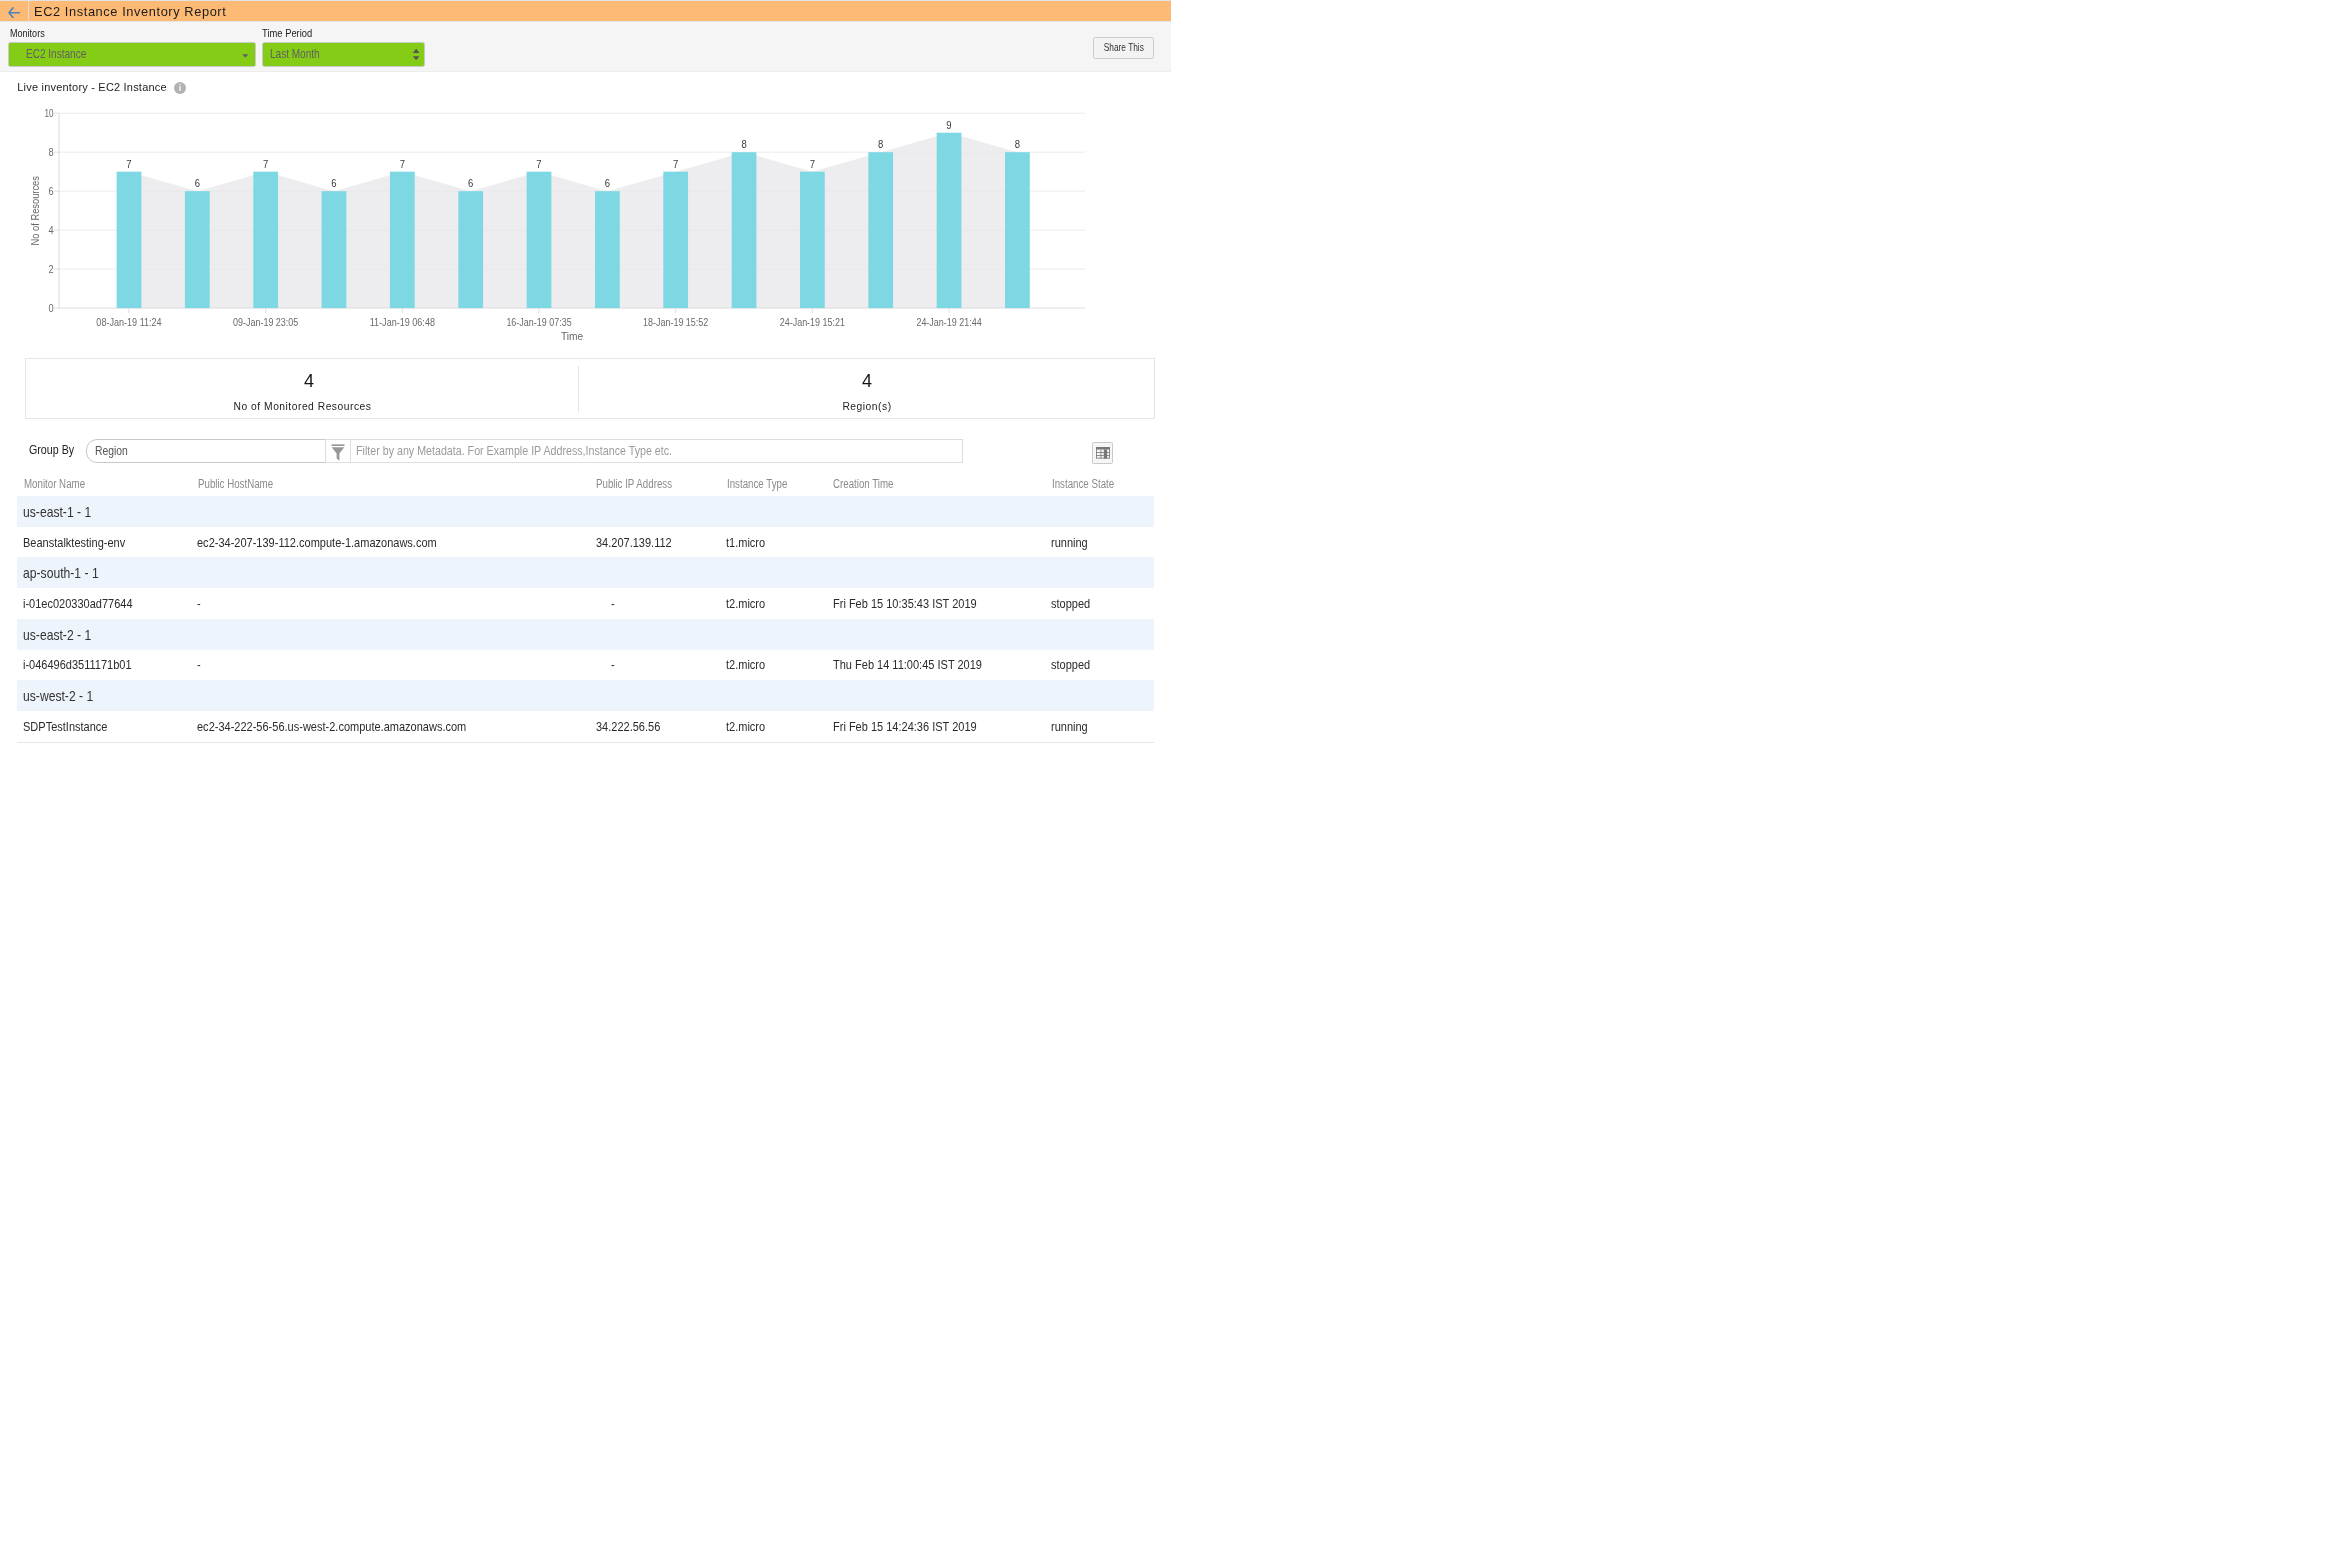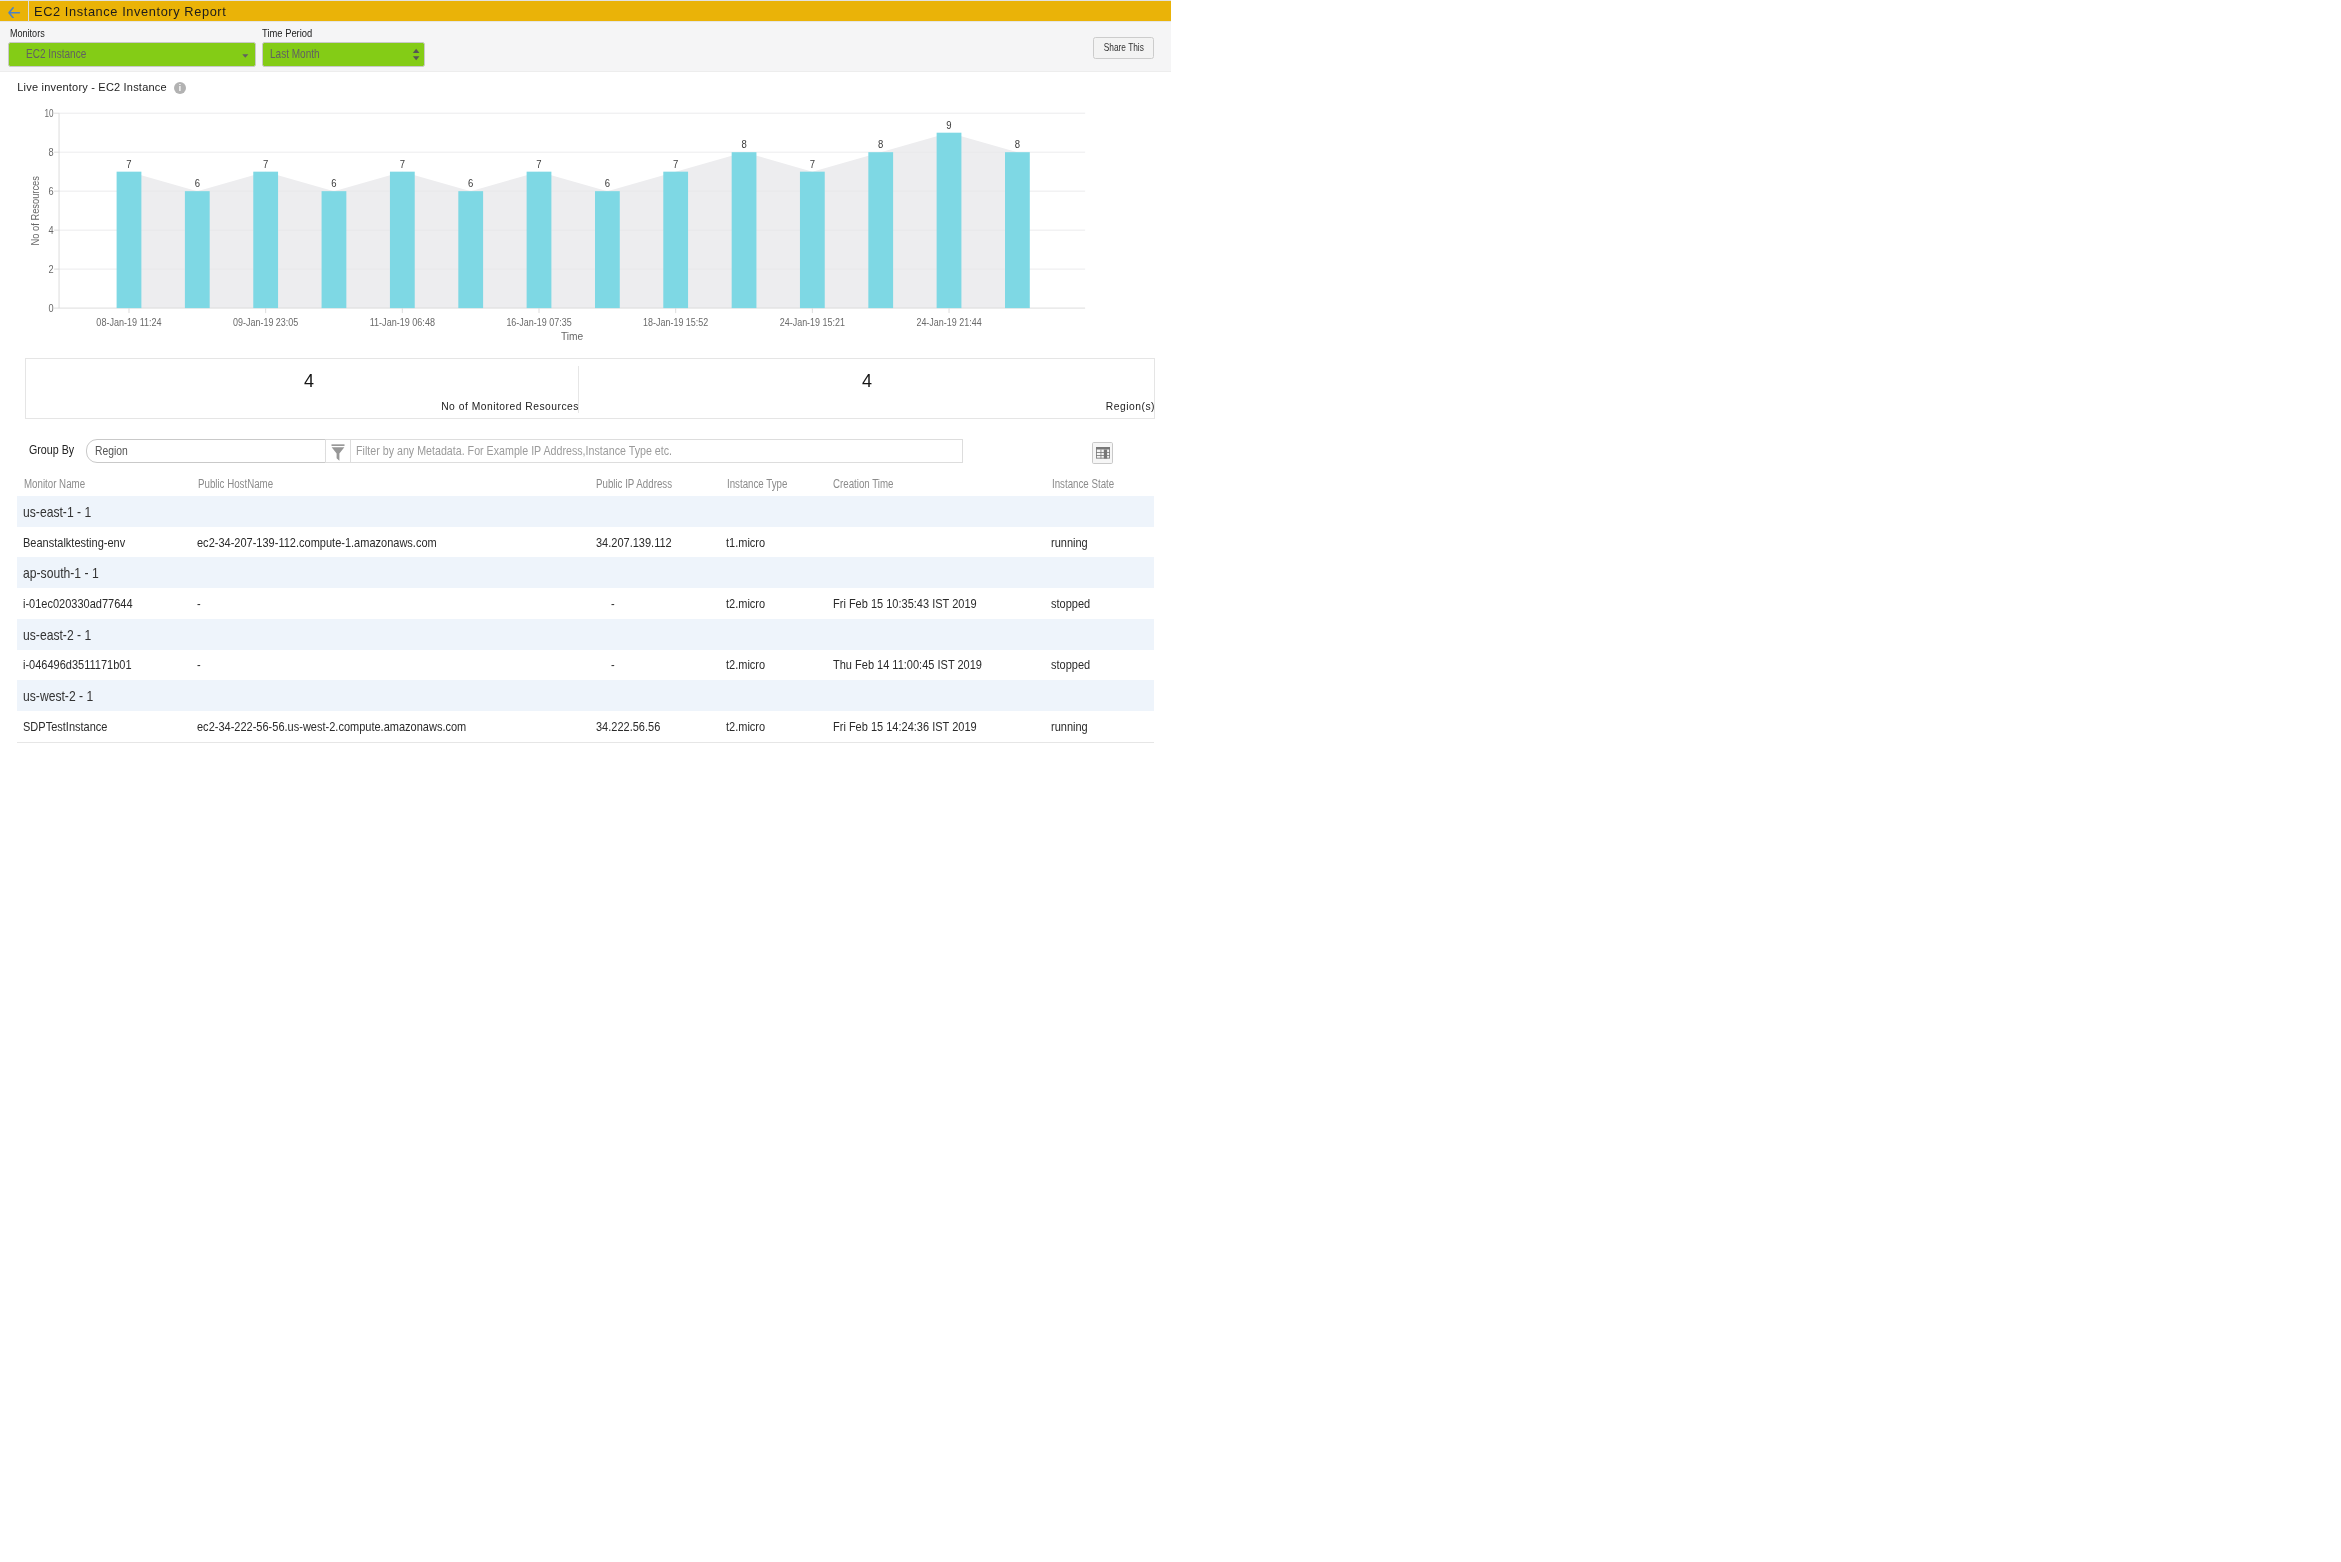--- a/index.html
+++ b/index.html
@@ -2,40 +2,40 @@
 <html style="font-size:13.2px"><head>
 <meta charset="utf-8">
 <style>
 * { margin:0; padding:0; box-sizing:border-box; }
 html,body { width:1171px; height:781px; background:#fff; font-family:"Liberation Sans", sans-serif; overflow:hidden; }
 #page { position:relative; width:1171px; height:781px; }
 .s  { display:inline-block; transform:scaleX(.81); transform-origin:0 50%; white-space:nowrap; }
 .sc { display:inline-block; transform:scaleX(.81); transform-origin:50% 50%; white-space:nowrap; }
 
 
-#hdr { position:absolute; left:0; top:0; width:1171px; height:22px; background:#eab308; border-top:0.8px solid #e2e2e2; border-bottom:0.8px solid #e5e5e5; }
+#hdr { position:absolute; left:0; top:0; width:1171px; height:22px; background:#fdba74; border-top:0.8px solid #e2e2e2; border-bottom:0.8px solid #e5e5e5; }
 #hdr .divider { position:absolute; left:28px; top:0; width:0.8px; height:21.5px; background:#ddd; }
 #hdr .title { position:absolute; left:34px; top:3.3px; font-size:12.8px; letter-spacing:0.6px; color:#1c1c1c; }
 #backarrow { position:absolute; left:8.3px; top:5.8px; }
 
 
 #band { position:absolute; left:0; top:22px; width:1171px; height:50px; background:#f5f5f6; border-bottom:0.8px solid #ededed;padding-left:40px; }
 .flabel { position:absolute; font-size:11.6px; color:#222; top:4.1px; }
 .sel { position:absolute; top:20px; height:25px; background:#84cc16; border:0.8px solid #c9c9c9; border-radius:2.5px; font-size:12.4px; color:#616161; line-height:23px; }
 #shareBtn { position:absolute; left:1093px; top:15px; width:61px; height:22px; background:#f3f3f3; border:0.8px solid #cccccc; border-radius:2.5px; font-size:10.3px; color:#333; text-align:center; line-height:20.6px; }
 
 
 #chartTitle { position:absolute; left:17.3px; top:81px; font-size:11px; letter-spacing:0.2px; color:#1d1d1d; }
 #infoIcon { position:absolute; left:174px; top:82px; width:12px; height:12px; border-radius:50%; background:#b2b2b2; color:#fff; font-size:8.3px; font-weight:bold; text-align:center; line-height:12px; }
 
 
 #sumBox { position:absolute; left:25px; top:358px; width:1130px; height:61px; border:0.8px solid #e5e5e5; background:#fff; }
 #sumBox .vdiv { position:absolute; left:552px; top:6.6px; bottom:5px; width:0.8px; background:#e6e6e6; }
 .bignum { position:absolute; top:13.2px; font-size:18px; color:#161616; text-align:center; line-height:18px; }
-.sumlab { position:absolute; top:42px; font-size:10.3px; letter-spacing:0.5px; color:#222; text-align:right; }
+.sumlab { position:absolute; top:42px; font-size:10.3px; letter-spacing:0.5px; color:#222; text-align:center; }
 
 
 #gbLabel { position:absolute; left:29px; top:442px; font-size:13.2px; color:#222; }
 #gbSel { position:absolute; left:86px; top:439px; width:256px; height:24px; background:#fff; border:0.8px solid #c9c9c9; border-radius:11px; font-size:12.8px; color:#555; line-height:22px; padding-left:8.3px; }
 #filterBox { position:absolute; left:325px; top:439px; width:638px; height:24px; background:#fff; border:0.8px solid #ddd; }
 #funnelSeg { position:absolute; left:0; top:0; width:25px; height:22px; border-right:0.8px solid #ddd; }
 #fPlaceholder { position:absolute; left:30px; top:0; font-size:13.2px; color:#9b9b9b; line-height:22px; white-space:nowrap; }
 #tblIcon { position:absolute; left:1092px; top:442px; width:20.6px; height:21.5px; background:#f6f6f6; border:0.8px solid #c9c9c9; border-radius:1.7px; }
 
 

